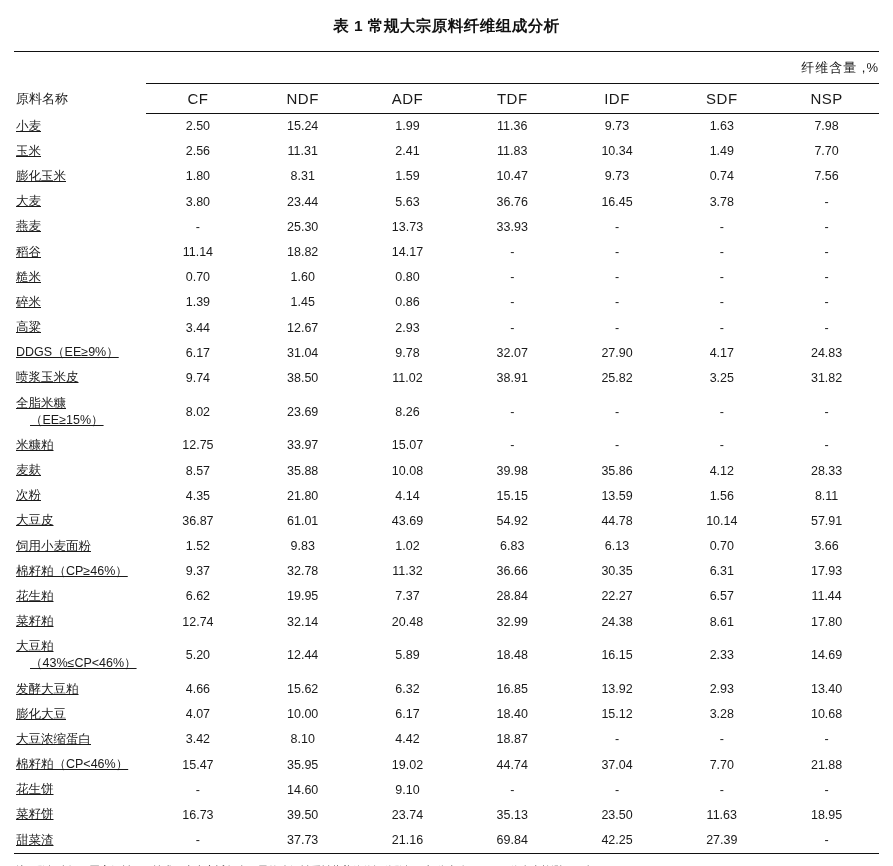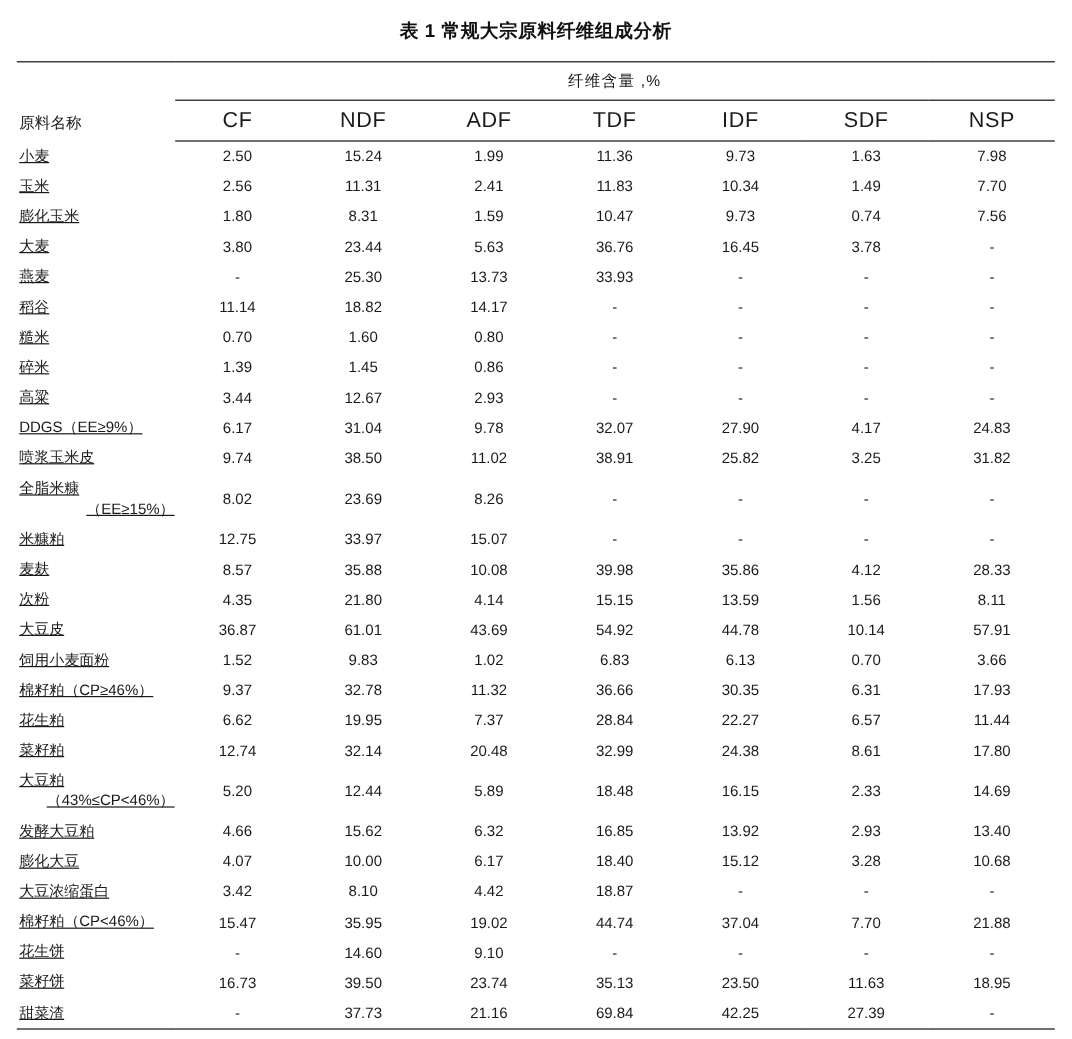--- a/index.html
+++ b/index.html
@@ -44,57 +44,56 @@
     font-size: 0;
     line-height: 0;
   }
   .rule-bottom td {
     border-bottom: 1.6px solid #111;
     height: 0;
     font-size: 0;
     line-height: 0;
   }
   .hdr-group {
-    text-align: center;
+    text-align: right;
     border-bottom: 1px solid #111;
     font-size: 13px;
     padding: 7px 0 6px 0 !important;
     letter-spacing: 1px;
   }
   .hdr-name {
     text-align: left;
     font-size: 13px;
     padding: 7px 0 6px 2px !important;
     vertical-align: bottom;
     margin-left: 37px;
   }
   .hdr-sub td {
     text-align: center;
-    font-size: 18px;
+    font-size: 15px;
     font-weight: bold;
     padding: 6px 0 6px 0 !important;
     border-bottom: 1px solid #111;
     letter-spacing: 0.5px;
   }
   tbody.body tr td {
     padding: 4.1px 0;
     text-align: center;
     font-size: 12.5px;
     color: #1a1a1a;
   }
   tbody.body tr td.rowname {
     text-align: left;
     padding-left: 2px;
     white-space: nowrap;
     text-decoration: underline;
   }
   .sub2 {
     display: block;
     padding-left: 14px;
-    text-align: right;
   }
   .note {
     margin-top: 9px;
     font-size: 10.5px;
     line-height: 1.5;
     color: #222;
     padding-left: 2px;
     padding-right: 2px;
   }
   col.c0 { width: 15.2%; }

